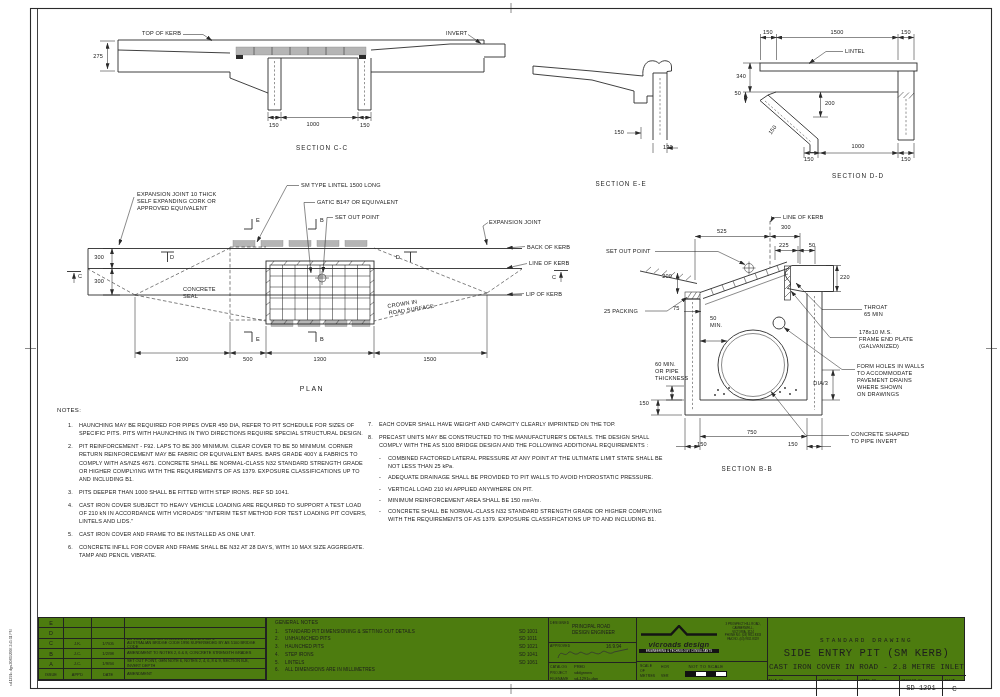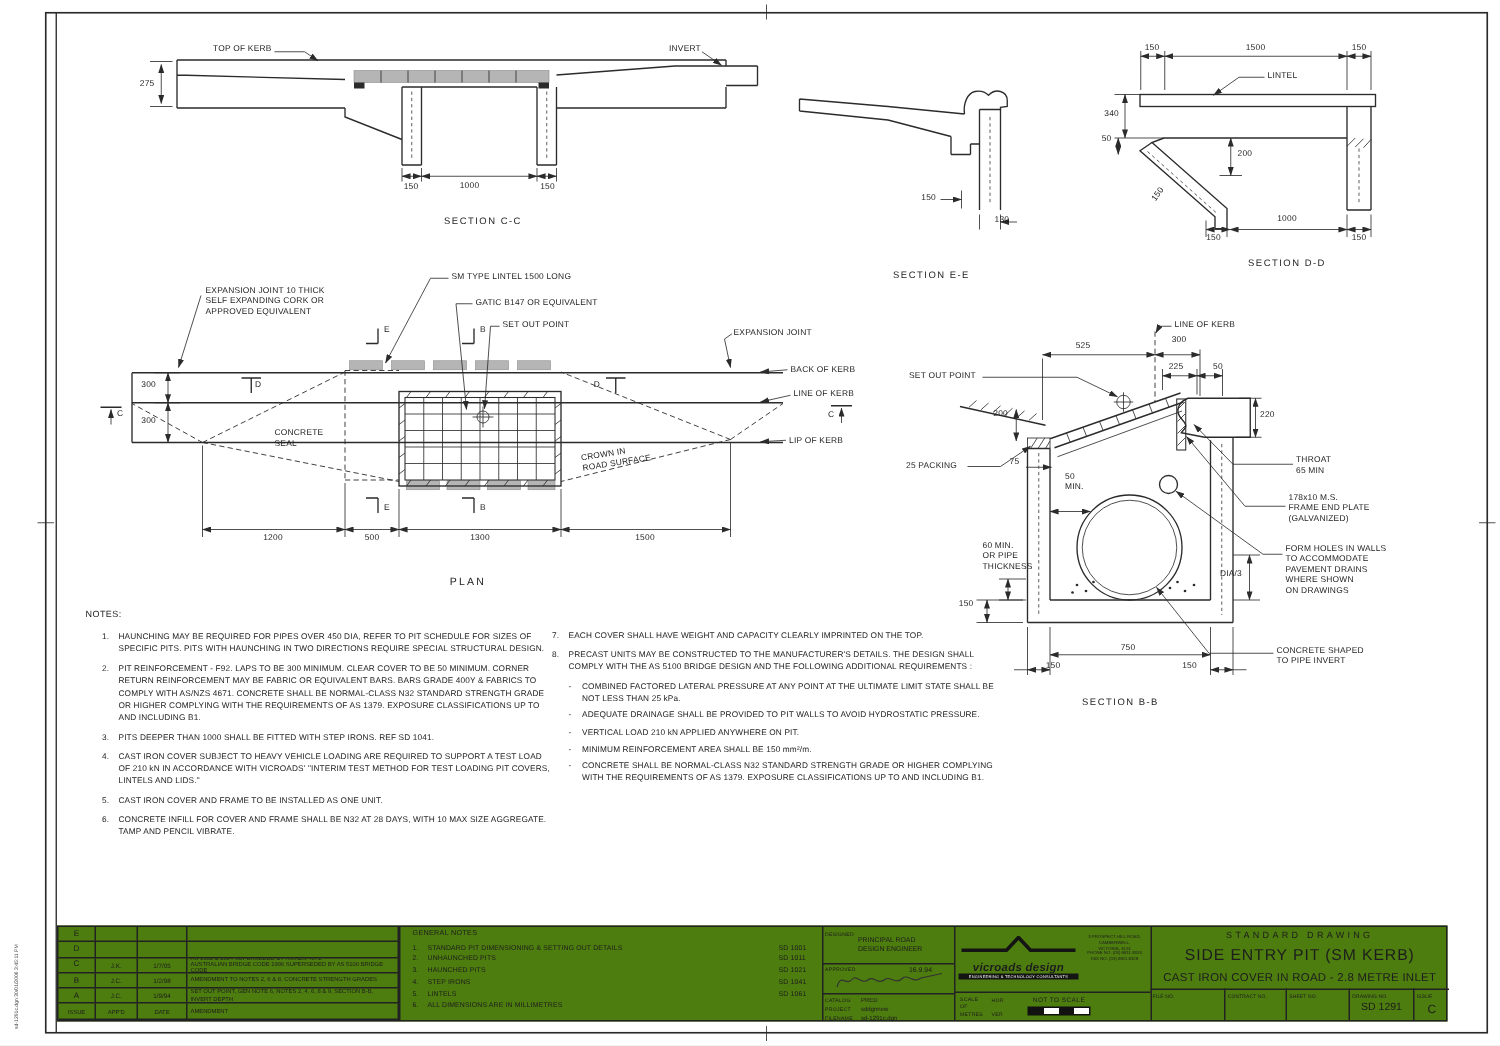--- a/index.html
+++ b/index.html
@@ -55,21 +55,21 @@
   #logoblk{position:absolute;left:597px;top:0;width:131px;height:43px;}
   #brand{font-weight:bold;font-style:italic;font-size:7.6px;letter-spacing:0.2px;text-align:center;}
   #tagbar{background:#141414;color:#fff;font-size:2.6px;text-align:center;
           padding:0.5px 0;letter-spacing:0.2px;}
   #address{position:absolute;left:85px;top:5px;width:44px;font-size:2.9px;line-height:1.3;
            text-align:center;white-space:pre-line;}
   #scaleblk{position:absolute;left:597px;top:43px;width:131px;height:19px;font-size:3.4px;}
   #scalebar{position:absolute;left:49px;top:10px;width:40px;height:3.5px;border:0.5px solid #111;
             background:repeating-linear-gradient(90deg,#111 0 10px,#fff 10px 20px);}
   
-  #titlearea{position:absolute;left:728px;top:0;width:199px;height:62px;}
+  #titlearea{position:absolute;left:728px;top:16px;width:199px;height:62px;font-family:Liberation Mono, monospace;}
   #std-drawing{position:absolute;left:0;top:3px;width:199px;text-align:center;
                font-size:6px;letter-spacing:2.2px;}
   #dwg-title{position:absolute;left:0;top:13px;width:199px;text-align:center;
              font-size:10.5px;letter-spacing:0.6px;}
   #dwg-subtitle{position:absolute;left:0;top:29px;width:199px;text-align:center;
                 font-size:7.6px;letter-spacing:0.2px;}
   .brcell{position:absolute;top:41px;height:21px;box-sizing:border-box;border-top:1px solid #222;
           border-left:1px solid #222;}
   .brlab{position:absolute;left:1.5px;top:1.5px;font-size:3.3px;letter-spacing:0.1px;}
   .brval{position:absolute;left:0;right:0;top:8px;text-align:center;font-size:7px;}

